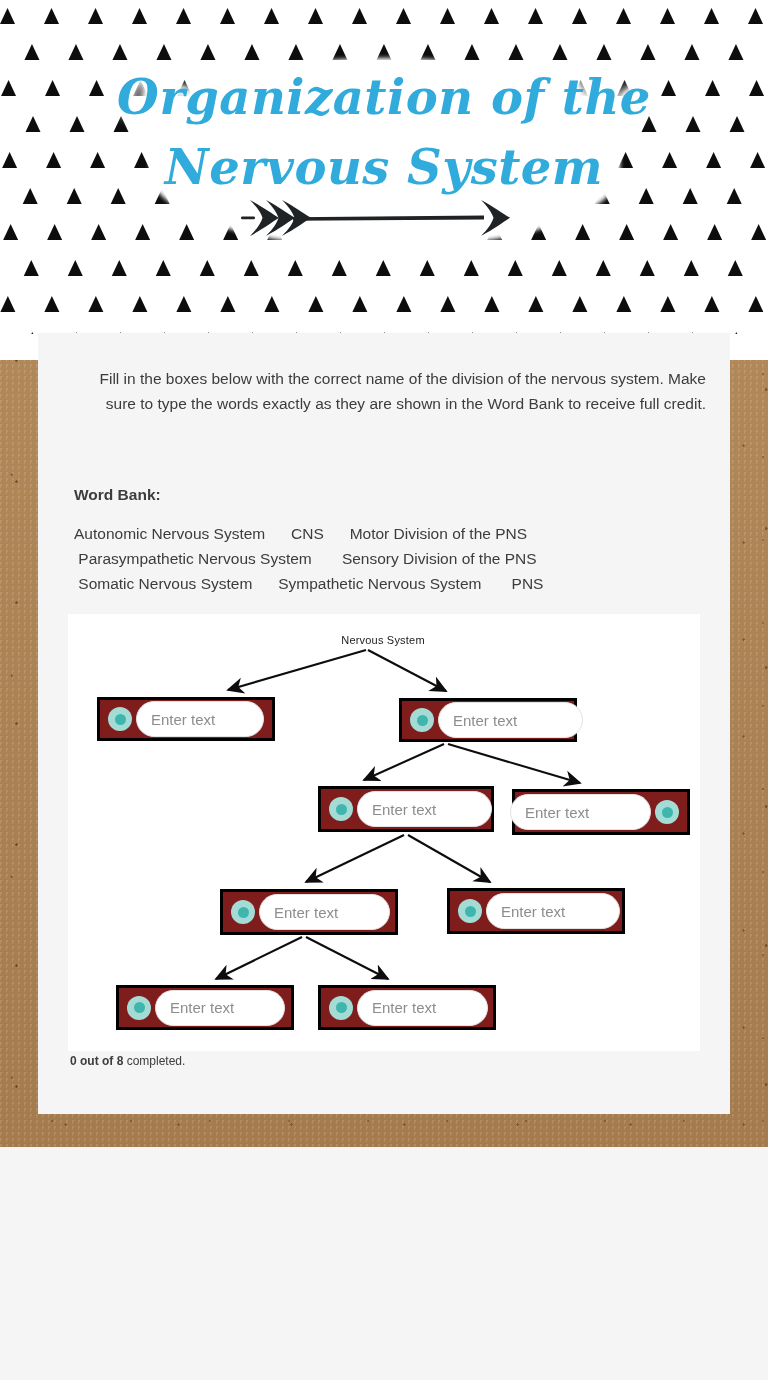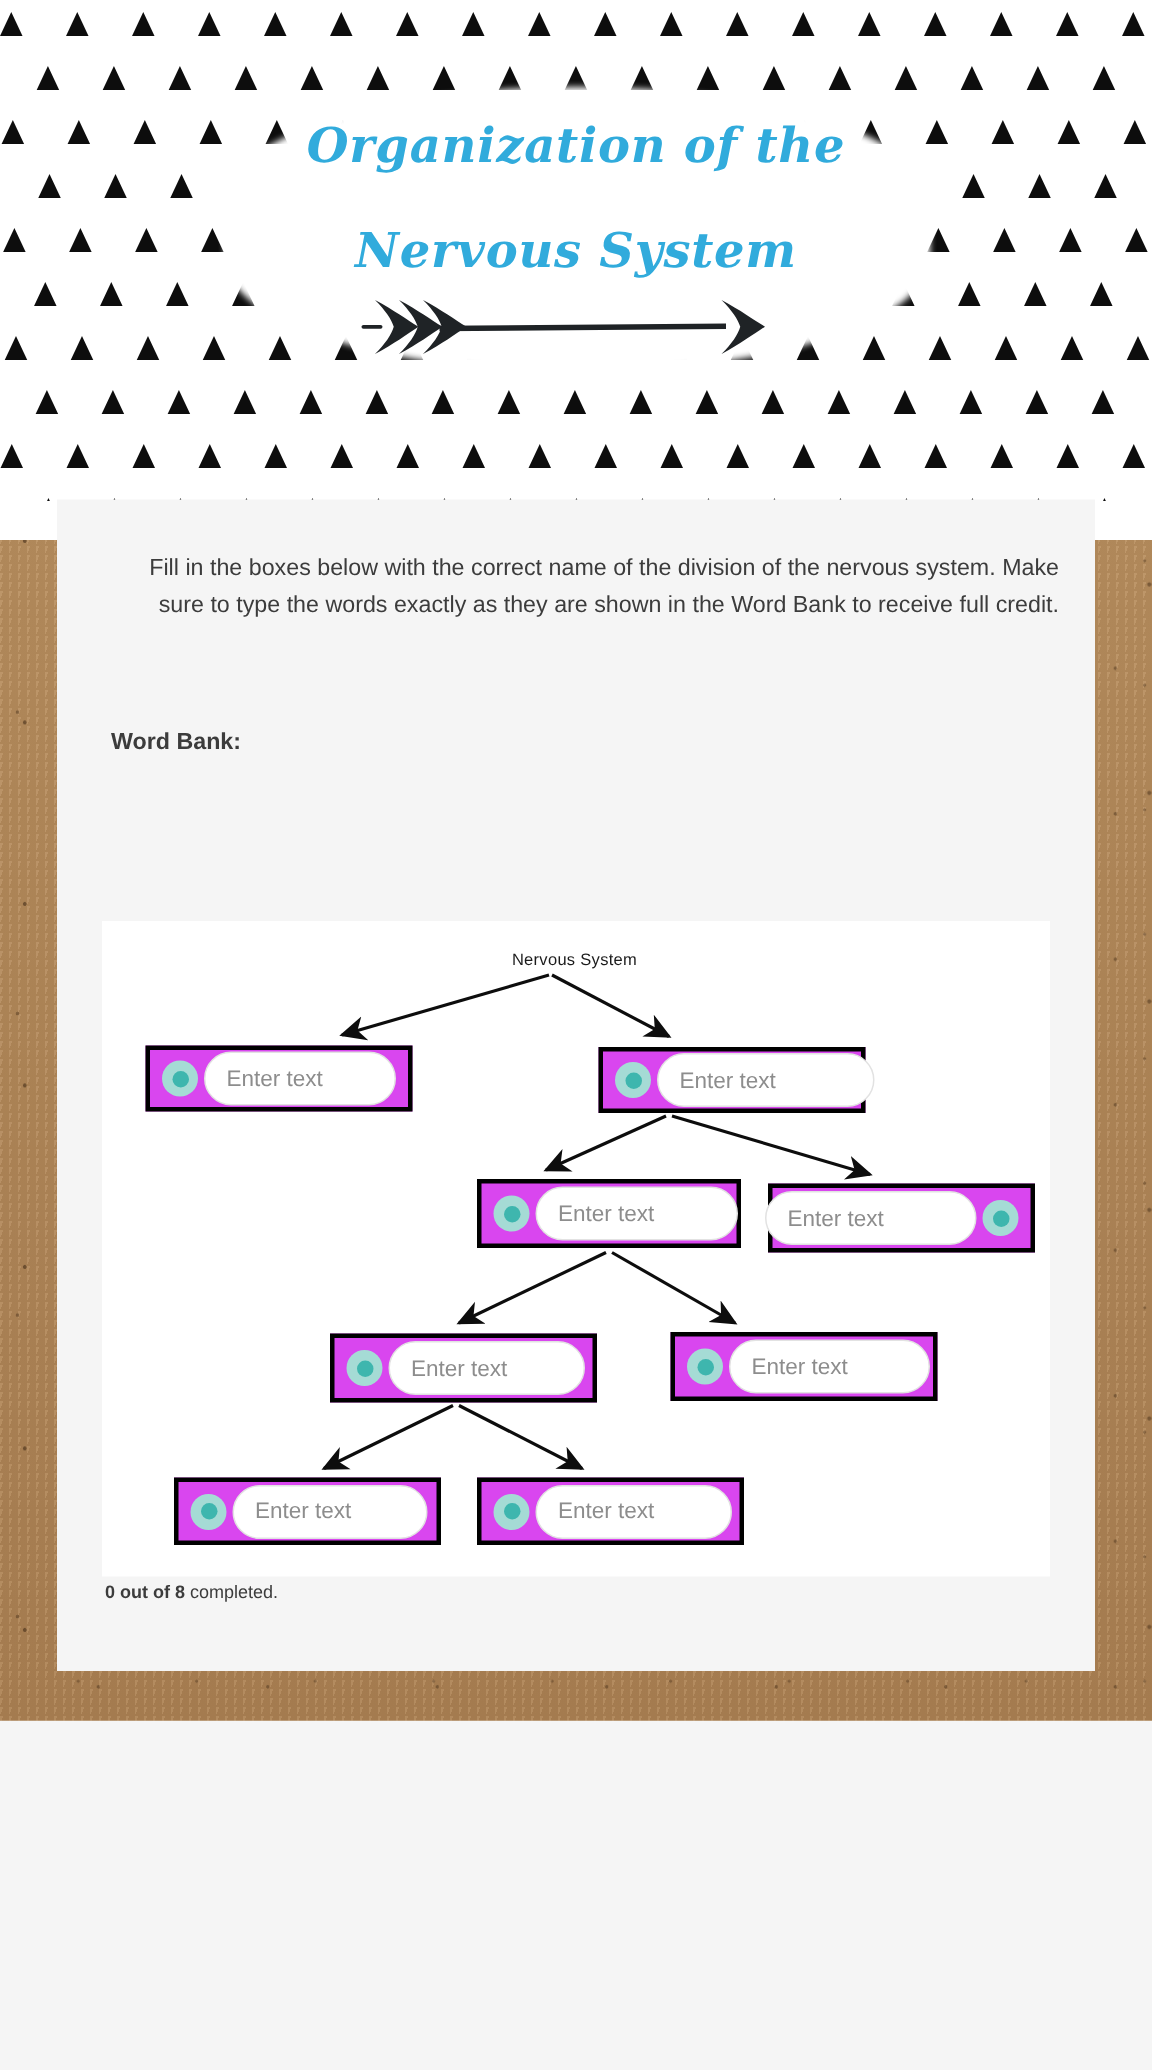--- a/index.html
+++ b/index.html
@@ -40,21 +40,21 @@
   }
   #banner-title {
     position: absolute;
     left: 0; top: 62px;
     width: 768px;
     text-align: center;
     color: #31ABDC;
     font-family: "DejaVu Serif", "Liberation Serif", serif;
     font-style: italic;
     font-weight: bold;
-    font-size: 32px;
+    font-size: 48px;
     line-height: 70px;
     letter-spacing: 0.5px;
     white-space: pre-line;
     text-shadow: 0 0 14px #fff, 0 0 14px #fff, 0 0 9px #fff, 0 0 6px #fff, 0 0 4px #fff;
   }
   #banner-arrow {
     position: absolute;
     left: 238px; top: 196px;
     width: 292px; height: 44px;
   }
@@ -132,21 +132,21 @@
     position: absolute;
     left: 0; top: 0;
     width: 632px; height: 437px;
   }
 
   
   .answer-box {
     position: absolute;
     box-sizing: border-box;
     border: 3px solid #000000;
-    background: #d946ef;
+    background: #7f1d1d;
     display: flex;
     align-items: center;
   }
   .answer-box.dot-right { flex-direction: row-reverse; }
   .marker-dot {
     flex: 0 0 auto;
     width: 24px; height: 24px;
     margin: 0 4px 0 8px;
     border-radius: 50%;
     background: #a5dbd5;
@@ -462,20 +462,25 @@
 <div id="cork-backdrop">
   <div id="cork-top-white-strip"></div>
 </div>
 
 <div id="content-card">
 
   <div id="instructions">Fill in the boxes below with the correct name of the division of the nervous system.  Make sure to type the words exactly as they are shown in the Word Bank to receive full credit.</div>
 
   <div id="wordbank-label">Word Bank:</div>
 
+  <div id="wordbank-lines">
+    <div class="wb-line">Autonomic Nervous System      CNS      Motor Division of the PNS</div>
+    <div class="wb-line"> Parasympathetic Nervous System       Sensory Division of the PNS</div>
+    <div class="wb-line"> Somatic Nervous System      Sympathetic Nervous System       PNS</div>
+  </div>
 
   <div id="diagram-panel">
 
     <svg id="diagram-svg" viewBox="0 0 632 437">
       <defs>
         <marker id="arrowhead" markerWidth="9" markerHeight="9" refX="7.5" refY="4.5" orient="auto" markerUnits="strokeWidth">
           <path d="M0,0.6 L8.4,4.5 L0,8.4 L2.4,4.5 Z" fill="#0d0d0d"></path>
         </marker>
       </defs>
       <g stroke="#0d0d0d" stroke-width="2.1" fill="none" marker-end="url(#arrowhead)">

